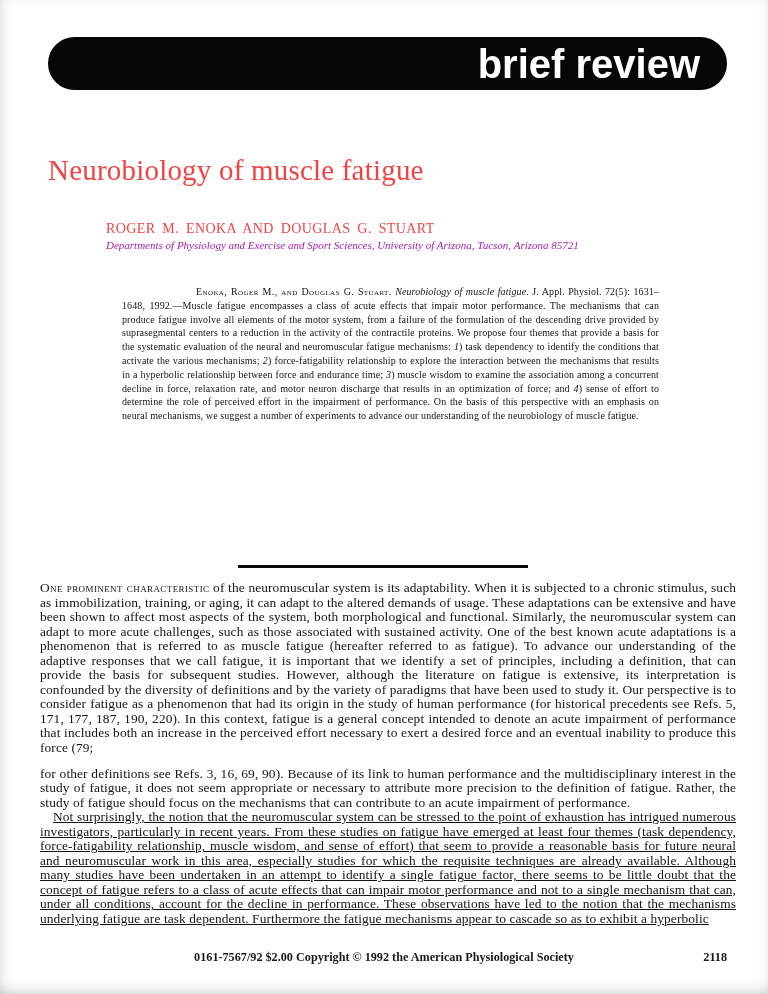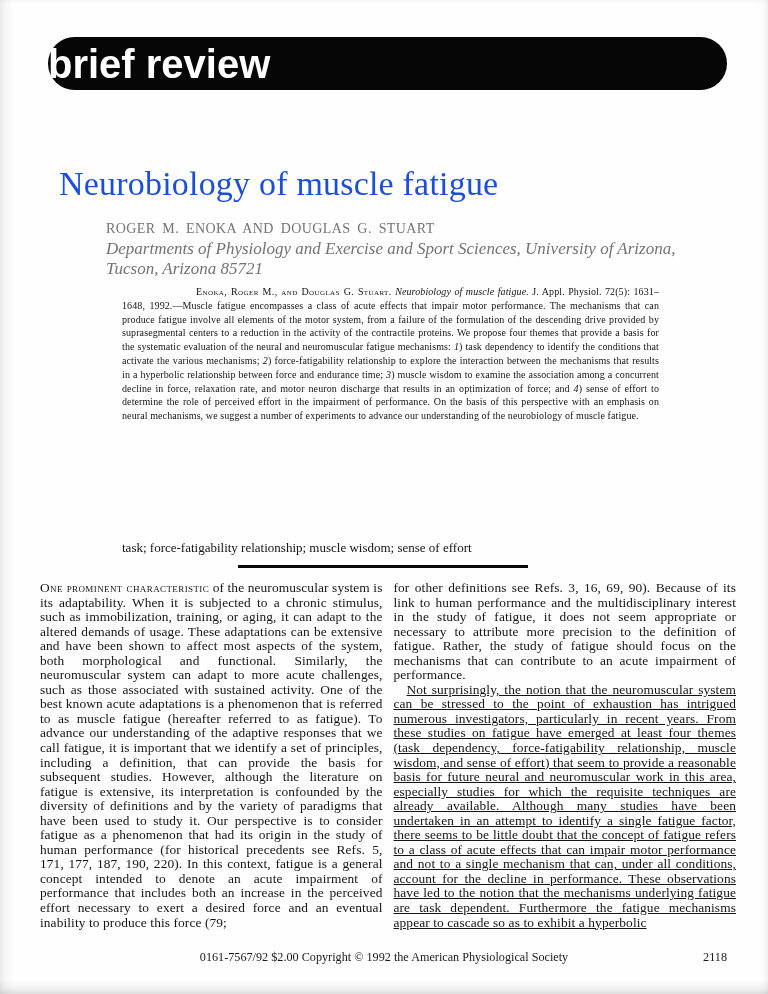--- a/index.html
+++ b/index.html
@@ -18,54 +18,55 @@
       inset 0 8px 10px -9px rgba(0,0,0,.05);
   }
   .banner {
     position: absolute;
     left: 48px; top: 37px;
     width: 679px; height: 53px;
     background: #060606;
     border-radius: 27px;
     display: flex;
     align-items: center;
+    justify-content: flex-end;
   }
   .banner-text {
     font-family: "Liberation Sans", sans-serif;
     font-weight: bold;
     font-size: 40px;
     color: #ffffff;
     padding-right: 27px;
     letter-spacing: 0px;
     line-height: 1;
   }
   .title {
     position: absolute;
     left: 42px; top: 148px;
-    margin: 17px;
-    font-size: 34px;
+    margin: 6px;
+    font-size: 29px;
     font-weight: normal;
     letter-spacing: 0.2px;
-    color: #1d4ed8;
+    color: #ef4444;
   }
   .authors {
     position: absolute;
     left: 106px; top: 221px;
     font-size: 14px;
     letter-spacing: 0.4px;
     word-spacing: 3px;
-    color: #737373;
+    color: #ef4444;
   }
   .affiliation {
     position: absolute;
     left: 106px; top: 239px;
     width: 625px;
-    font-size: 17px;
+    font-size: 11px;
     font-style: italic;
-    color: #737373;
+    color: #a21caf;
   }
   .abstract {
     position: absolute;
     left: 122px; top: 285px;
     width: 537px;
     margin: 0;
     font-size: 10px;
     line-height: 13.8px;
     text-align: justify;
     text-indent: 74px;
@@ -86,58 +87,59 @@
     left: 238px; top: 565px;
     width: 290px; height: 3px;
     background: #0a0a0a;
   }
   .columns {
     position: absolute;
     left: 40px; top: 581px;
     width: 696px;
     display: flex;
     gap: 11px;
+    flex-direction: column;
   }
   .col { flex: 1 1 0; }
   .bodypara {
     margin: 0;
     font-size: 13.4px;
     line-height: 14.55px;
     text-align: justify;
     letter-spacing: 0.1px;
     color: #141414;
   }
   .bodypara.indent { text-indent: 13px; text-decoration: underline; }
   .footer {
     position: absolute;
     left: 0; right: 0; top: 950px;
     height: 16px;
     font-size: 12.2px;
     color: #1a1a1a;
+    font-weight: bold;
   }
   .copyright { display: block; text-align: center; }
   .pagenum { position: absolute; right: 41px; top: 0; }
 </style>
 </head>
 <body>
 
 <div class="page">
 
   <div class="banner">
     <span class="banner-text">brief review</span>
   </div>
 
   <h1 class="title">Neurobiology of muscle fatigue</h1>
 
   <div class="authors">ROGER M. ENOKA AND DOUGLAS G. STUART</div>
   <div class="affiliation">Departments of Physiology and Exercise and Sport Sciences, University of Arizona, Tucson, Arizona 85721</div>
 
   <p class="abstract"><span class="seg-smallcaps">Enoka, Roger M., and Douglas G. Stuart.</span><span class="seg-italic"> Neurobiology of muscle fatigue.</span><span class="seg-normal"> J. Appl. Physiol. 72(5): 1631–1648, 1992.—Muscle fatigue encompasses a class of acute effects that impair motor performance. The mechanisms that can produce fatigue involve all elements of the motor system, from a failure of the formulation of the descending drive provided by suprasegmental centers to a reduction in the activity of the contractile proteins. We propose four themes that provide a basis for the systematic evaluation of the neural and neuromuscular fatigue mechanisms: </span><span class="seg-italic">1</span><span class="seg-normal">) task dependency to identify the conditions that activate the various mechanisms; </span><span class="seg-italic">2</span><span class="seg-normal">) force-fatigability relationship to explore the interaction between the mechanisms that results in a hyperbolic relationship between force and endurance time; </span><span class="seg-italic">3</span><span class="seg-normal">) muscle wisdom to examine the association among a concurrent decline in force, relaxation rate, and motor neuron discharge that results in an optimization of force; and </span><span class="seg-italic">4</span><span class="seg-normal">) sense of effort to determine the role of perceived effort in the impairment of performance. On the basis of this perspective with an emphasis on neural mechanisms, we suggest a number of experiments to advance our understanding of the neurobiology of muscle fatigue.</span></p>
 
-  <div class="keywords">task; force-fatigability relationship; muscle wisdom; sense of effort</div>
 
   <div class="rule"></div>
 
   <div class="columns">
     <div class="col">
       <p class="bodypara"><span class="seg-smallcaps">One prominent characteristic</span><span class="seg-normal"> of the neuromuscular system is its adaptability. When it is subjected to a chronic stimulus, such as immobilization, training, or aging, it can adapt to the altered demands of usage. These adaptations can be extensive and have been shown to affect most aspects of the system, both morphological and functional. Similarly, the neuromuscular system can adapt to more acute challenges, such as those associated with sustained activity. One of the best known acute adaptations is a phenomenon that is referred to as muscle fatigue (hereafter referred to as fatigue). To advance our understanding of the adaptive responses that we call fatigue, it is important that we identify a set of principles, including a definition, that can provide the basis for subsequent studies. However, although the literature on fatigue is extensive, its interpretation is confounded by the diversity of definitions and by the variety of paradigms that have been used to study it. Our perspective is to consider fatigue as a phenomenon that had its origin in the study of human performance (for historical precedents see Refs. 5, 171, 177, 187, 190, 220). In this context, fatigue is a general concept intended to denote an acute impairment of performance that includes both an increase in the perceived effort necessary to exert a desired force and an eventual inability to produce this force (79;</span></p>
     </div>
     <div class="col">
       <p class="bodypara">for other definitions see Refs. 3, 16, 69, 90). Because of its link to human performance and the multidisciplinary interest in the study of fatigue, it does not seem appropriate or necessary to attribute more precision to the definition of fatigue. Rather, the study of fatigue should focus on the mechanisms that can contribute to an acute impairment of performance.</p>
       <p class="bodypara indent">Not surprisingly, the notion that the neuromuscular system can be stressed to the point of exhaustion has intrigued numerous investigators, particularly in recent years. From these studies on fatigue have emerged at least four themes (task dependency, force-fatigability relationship, muscle wisdom, and sense of effort) that seem to provide a reasonable basis for future neural and neuromuscular work in this area, especially studies for which the requisite techniques are already available. Although many studies have been undertaken in an attempt to identify a single fatigue factor, there seems to be little doubt that the concept of fatigue refers to a class of acute effects that can impair motor performance and not to a single mechanism that can, under all conditions, account for the decline in performance. These observations have led to the notion that the mechanisms underlying fatigue are task dependent. Furthermore the fatigue mechanisms appear to cascade so as to exhibit a hyperbolic</p>

